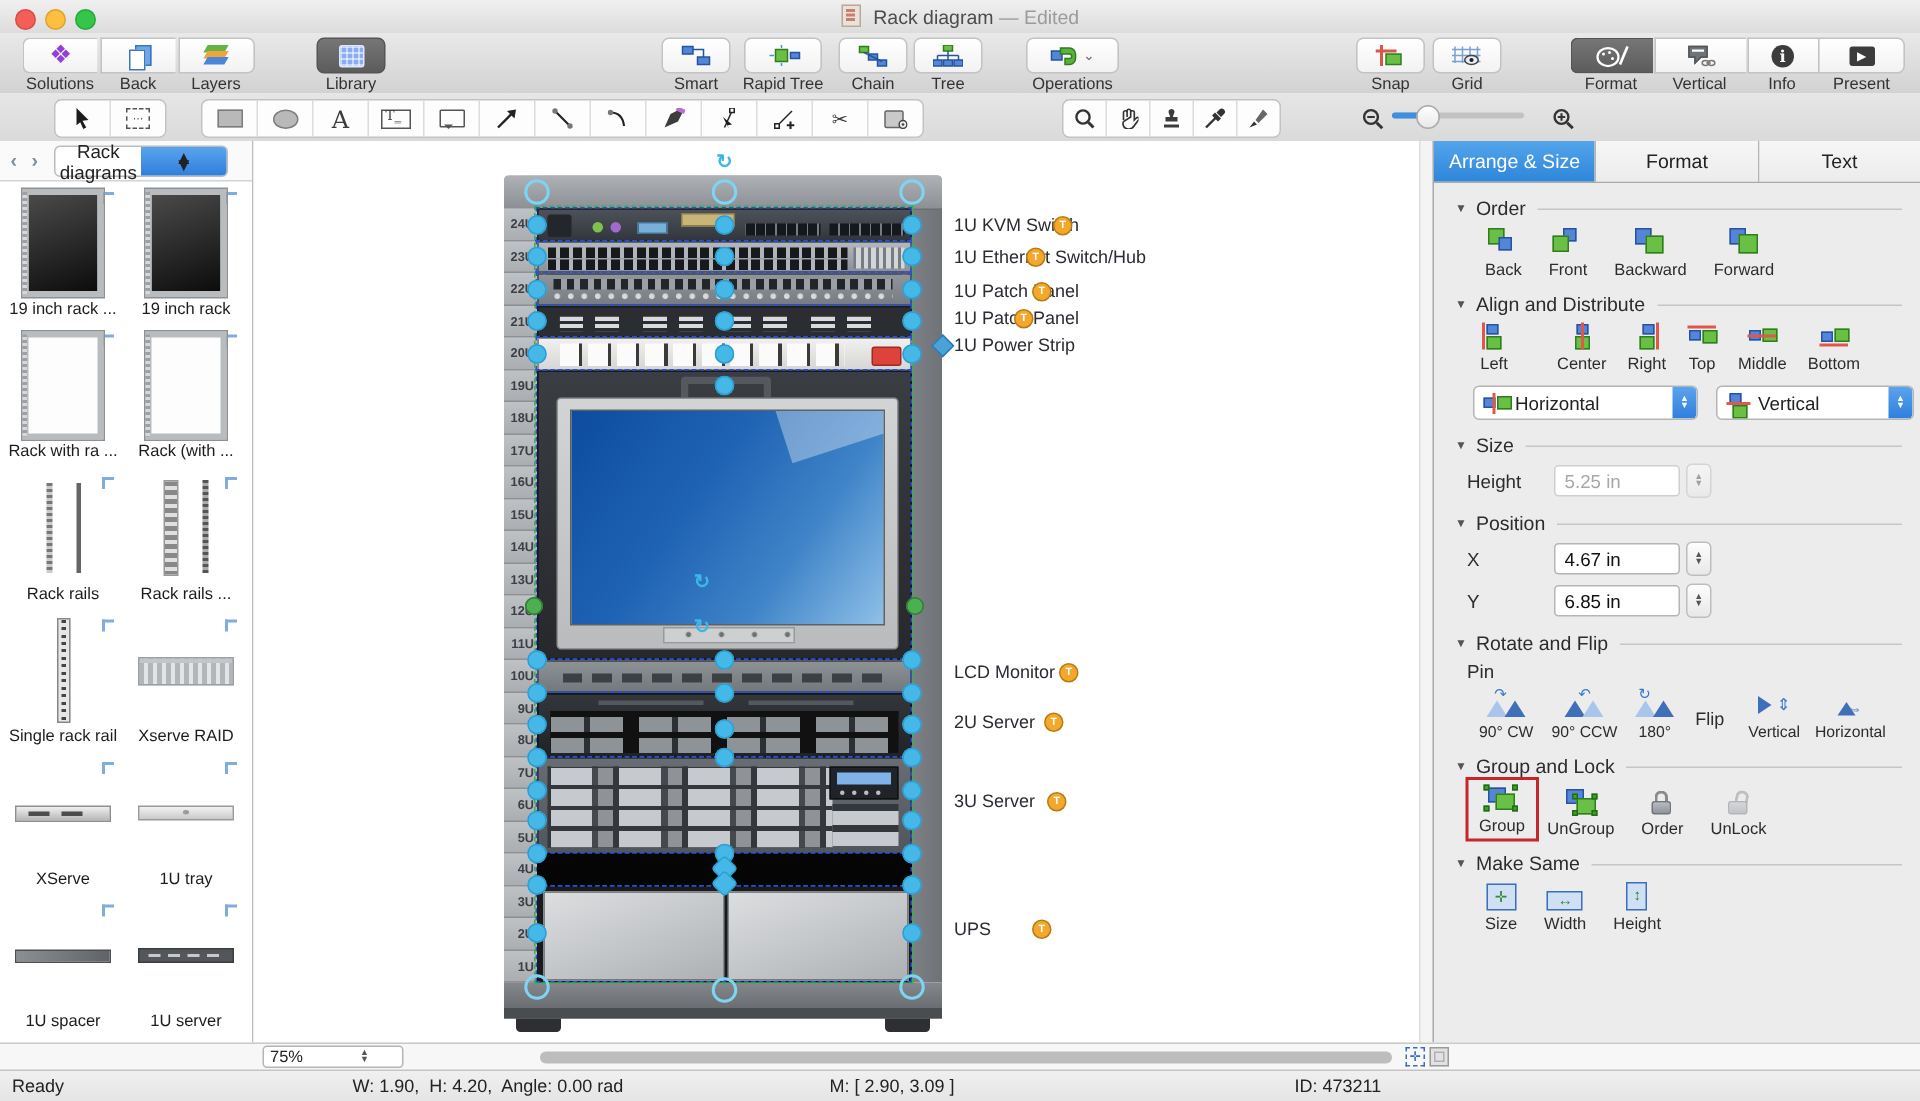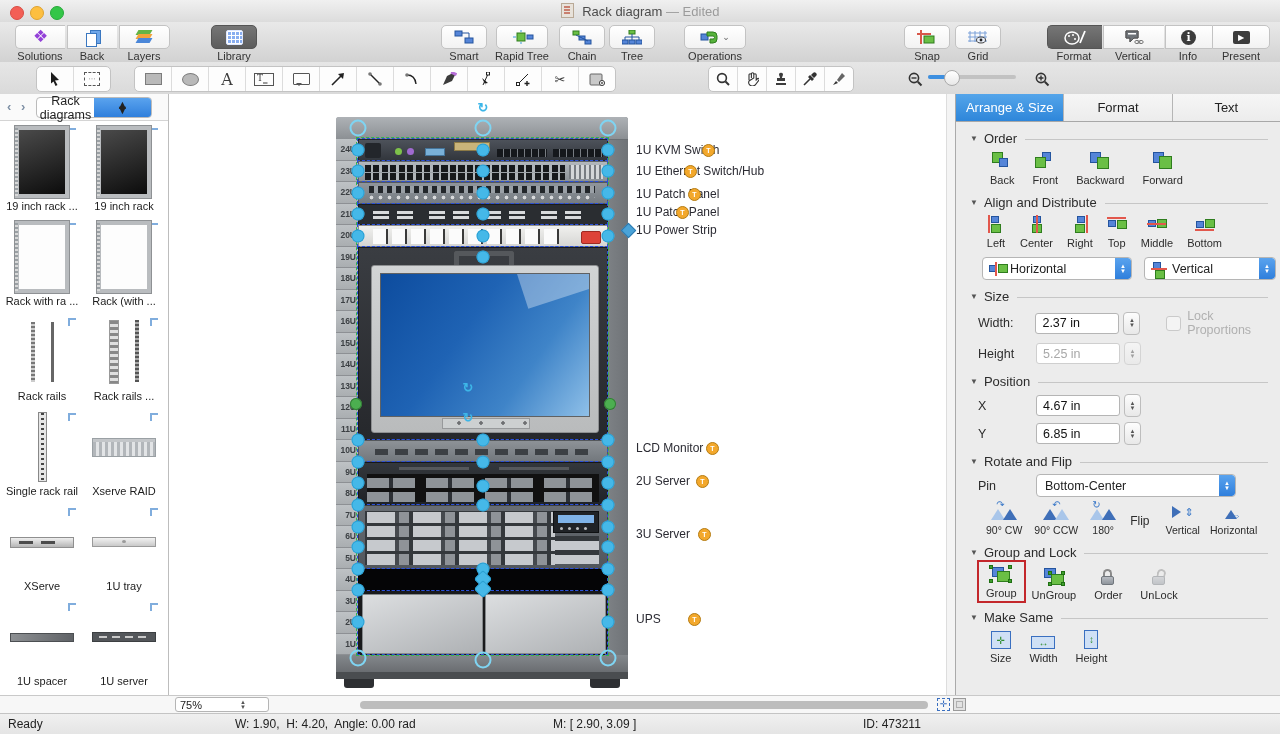--- a/index.html
+++ b/index.html
@@ -863,21 +863,21 @@
         <span class="cap">Forward</span>
       </div>
   </div>
 
   <div class="sec-head">
       <span class="tri">▼</span>
       <span class="st">Align and Distribute</span>
       <span class="ln"></span>
     </div>
   <div class="btnrow" style="margin-left:30px">
-    <div class="pbtn" style="margin-right:14px">
+    <div class="pbtn" style="margin-right:32px">
         <span class="aln-ic">
           <i class="rl" style="left:2px;top:0;width:2px;height:18px"></i>
           <i class="b" style="left:5px;top:1px"></i>
           <i class="g" style="left:5px;top:9px"></i>
         </span>
         <span class="cap">Left</span>
       </div>
     <div class="pbtn" style="margin-right:14px">
         <span class="aln-ic">
           <i class="b" style="left:6px;top:1px"></i>
@@ -943,29 +943,20 @@
       <span class="stepper-blue">▲<br>▼</span>
     </div>
   </div>
 
   <div class="sec-head">
       <span class="tri">▼</span>
       <span class="st">Size</span>
       <span class="ln"></span>
     </div>
   <div class="frow">
-    <span class="flabel">Width:</span>
-    <input class="fld" readonly="" value="2.37 in" style="">
-    <span class="stepper">▲<br>▼</span>
-    <span class="lockprop">
-        <span class="cb"></span>
-        <span>Lock Proportions</span>
-      </span>
-  </div>
-  <div class="frow">
     <span class="flabel">Height</span>
     <input class="fld dis" readonly="" value="5.25 in" style="">
     <span class="stepper" style="opacity:.5">▲<br>▼</span>
   </div>
 
   <div class="sec-head">
       <span class="tri">▼</span>
       <span class="st">Position</span>
       <span class="ln"></span>
     </div>
@@ -980,24 +971,20 @@
     <span class="stepper">▲<br>▼</span>
   </div>
 
   <div class="sec-head">
       <span class="tri">▼</span>
       <span class="st">Rotate and Flip</span>
       <span class="ln"></span>
     </div>
   <div class="frow" style="margin-top:2px;margin-bottom:6px">
     <span class="flabel">Pin</span>
-    <div class="combo" style="width:198px">
-      <span class="ctext" style="margin-left:8px">Bottom-Center</span>
-      <span class="stepper-blue">▲<br>▼</span>
-    </div>
   </div>
   <div class="btnrow" style="margin-left:30px;align-items:flex-end">
     <div class="pbtn" style="margin-right:12px">
         <span class="rot-ic">
           <span class="tri-l lt"></span>
           <span class="tri-l dk"></span>
           <span class="arc">↷</span>
         </span>
         <span class="cap" style="font-size:10.5px">90° CW</span>
       </div>

